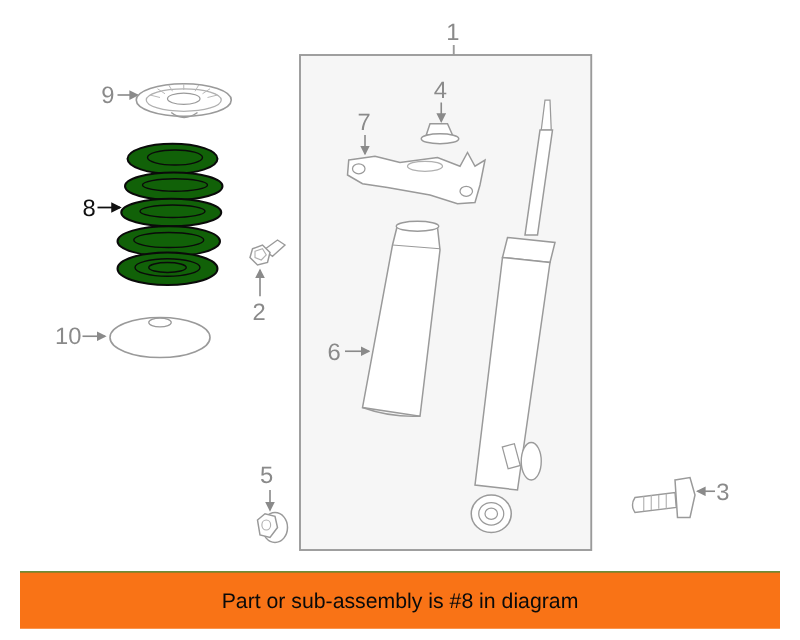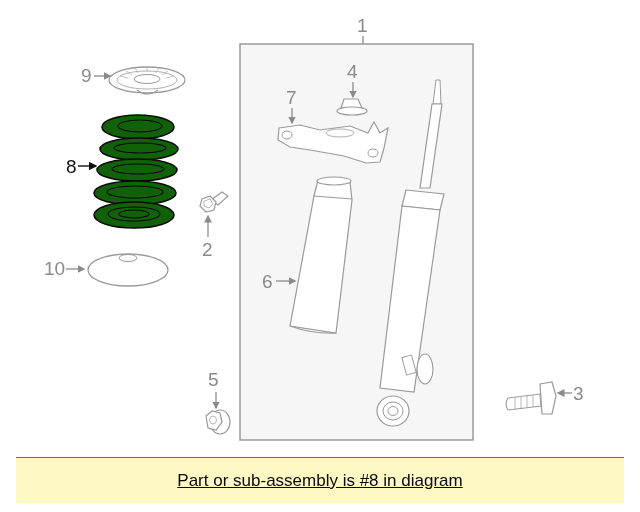--- a/index.html
+++ b/index.html
@@ -2,23 +2,23 @@
 <html><head>
 <meta charset="utf-8">
 <style>
   html, body { margin:0; padding:0; background:#ffffff; }
   body { width:640px; height:512px; position:relative; overflow:hidden; font-family:"Liberation Sans", sans-serif; }
   #diagram { position:absolute; left:0; top:0; width:640px; height:455px; }
   .callout { font-family:"Liberation Sans", sans-serif; font-size:19px; fill:#8a8a8a; }
   .callout-active { fill:#111111; }
   .banner {
     position:absolute; left:16px; top:457px; width:608px; height:45px;
-    background:#fef9c3; border-top:1px solid #3f8a35;
+    background:#f97316; border-top:1px solid #3f8a35;
     color:#0a0a0a; text-align:center; font-size:17px; line-height:18px;
-    display:flex; flex-direction:column; justify-content:center; align-items:center;text-decoration:underline;
+    display:flex; flex-direction:column; justify-content:center; align-items:center;
   }
   .banner span { display:block; }
 </style>
 </head>
 <body>
 
 <svg id="diagram" viewBox="0 0 640 455" xmlns="http://www.w3.org/2000/svg">
   <defs>
     <marker id="arr" markerWidth="6" markerHeight="6" refX="5" refY="3" orient="auto">
       <path d="M0,0 L6,3 L0,6 z" fill="#8a8a8a"></path>

